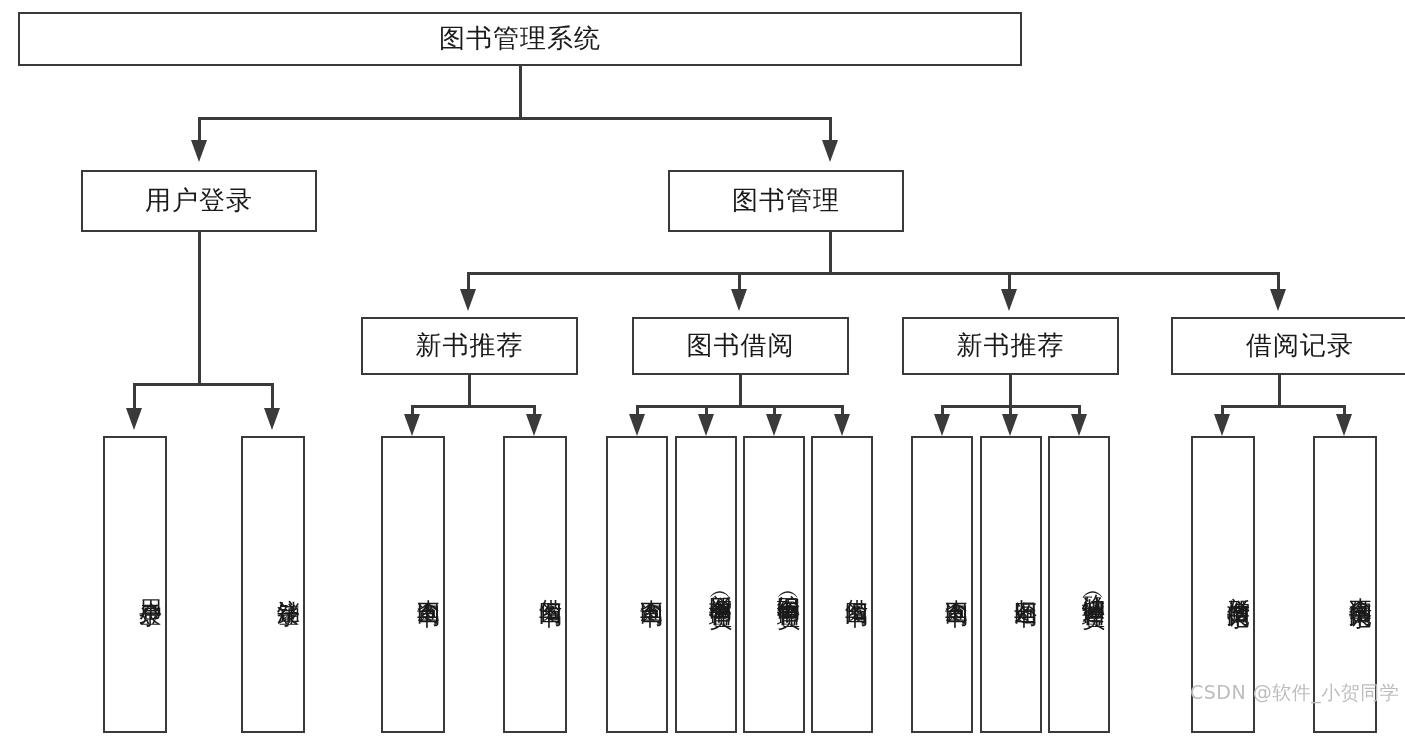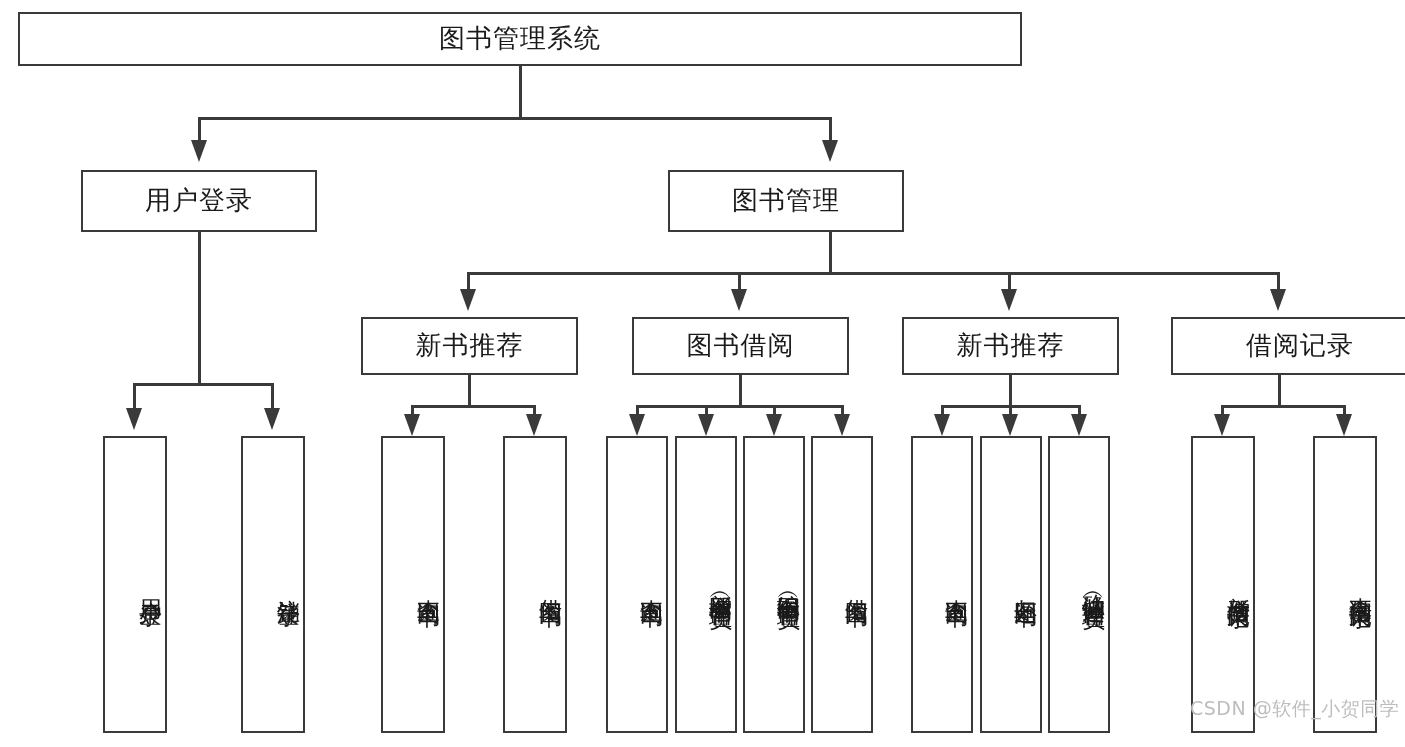--- a/index.html
+++ b/index.html
@@ -195,17 +195,17 @@
     <span class="vtext">确认归还（管理员）</span>
   </div>
 
   <div class="node vert" style="left:1191px; top:436px; width:64px; height:297px;">
     <span class="vtext">新增借阅记录</span>
   </div>
   <div class="node vert" style="left:1313px; top:436px; width:64px; height:297px;">
     <span class="vtext">查询借阅记录</span>
   </div>
 
-  <div class="watermark" style="left:1190px; top:696px;">
+  <div class="watermark" style="left:1190px; top:680px;">
     <span>CSDN @软件_小贺同学</span>
   </div>
 
 </div>
 
 </body></html>

